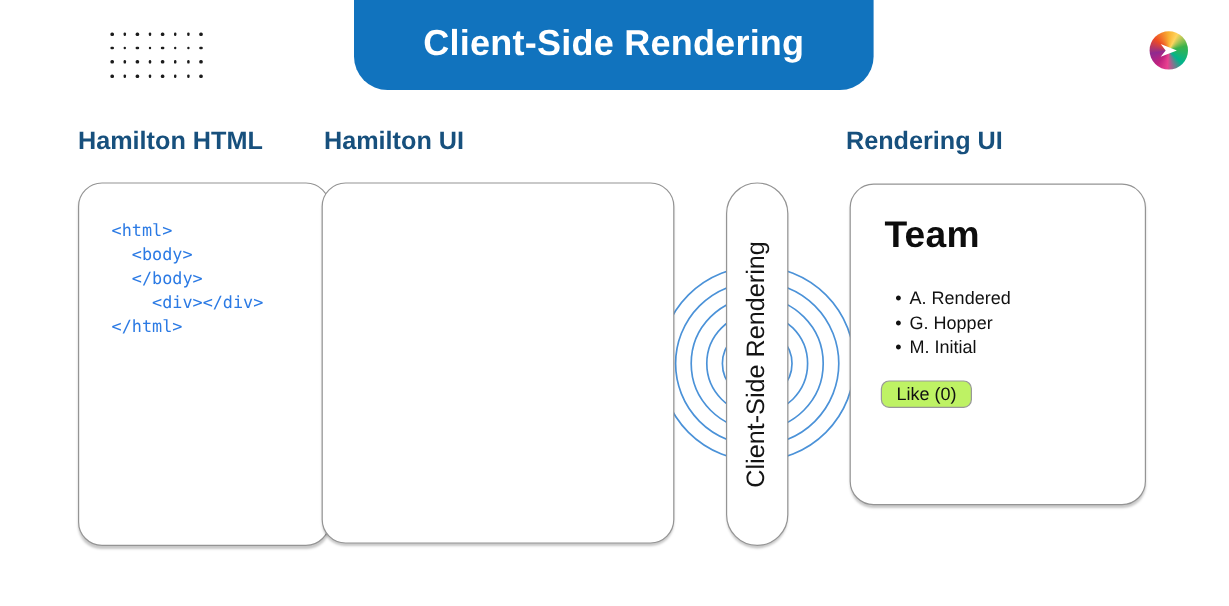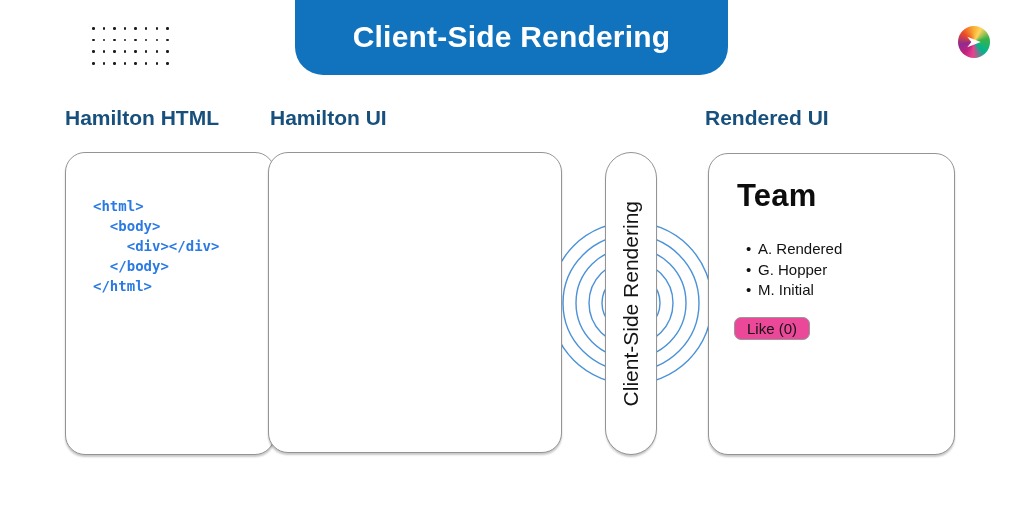--- a/index.html
+++ b/index.html
@@ -38,26 +38,26 @@
   .lbl-initial-ui{left:270px;}
   .lbl-rendered-ui{left:705px;}
   
   .box{
     position:absolute;background:#ffffff;border:1.4px solid #949494;
     border-radius:20px;box-sizing:border-box;
     box-shadow:0 2.5px 2px -0.5px rgba(0,0,0,0.22);
   }
   .box-initial-html{left:65px;top:152px;width:210px;height:303px;z-index:1;}
   .box-initial-ui{left:268px;top:152px;width:294px;height:301px;z-index:2;}
-  .box-rendered-ui{left:708px;top:153px;width:247px;height:302px;z-index:2;}
+  .box-rendered-ui{left:708px;top:153px;width:247px;height:268px;z-index:2;}
   
   .code-block{
-    position:absolute;left:27px;top:43px;
+    position:absolute;left:27px;top:30px;
     font-family:"DejaVu Sans Mono",monospace;
-    font-size:14px;font-weight:700;color:#2b7ae4;line-height:20px;
+    font-size:14px;font-weight:400;color:#2b7ae4;line-height:20px;
   }
   .code-line{white-space:pre;}
   
   .ripples{position:absolute;left:547px;top:219px;z-index:0;}
   
   .pill{
     position:absolute;left:605px;top:152px;width:52px;height:303px;
     background:#ffffff;border:1.4px solid #949494;border-radius:26px;
     box-sizing:border-box;z-index:3;
     display:flex;align-items:center;justify-content:center;
@@ -74,21 +74,21 @@
   }
   .team-list{position:absolute;left:37px;top:85px;margin:0;padding:0;list-style:none;}
   .team-list li{
     font-size:15px;color:#111111;line-height:20.5px;position:relative;padding-left:12px;
   }
   .team-list li::before{
     content:"•";position:absolute;left:0;top:0;color:#111111;
   }
   .like-button{
     position:absolute;left:25px;top:163px;width:76px;height:23px;
-    background:#ec4899;border:1.5px solid #999999;border-radius:7px;
+    background:#bef264;border:1.5px solid #999999;border-radius:7px;
     font-family:"Liberation Sans",sans-serif;
     font-size:15px;color:#111111;display:flex;align-items:center;justify-content:center;
     box-sizing:border-box;padding:0;cursor:pointer;
   }
 </style>
 </head>
 <body>
 
 <div class="dot-grid" id="dotGrid">
     <div class="dot" style="background: rgb(28, 28, 28);"></div>
@@ -132,36 +132,36 @@
 <div class="logo">
   <span style="display:flex;">
     <svg width="18" height="18" viewBox="0 0 24 24">
         <path d="M3 5 L21 12 L3 19 L8.5 12 Z" fill="#ffffff"></path>
       </svg>
   </span>
 </div>
 
 <div class="col-label lbl-initial-html">Hamilton HTML</div>
 <div class="col-label lbl-initial-ui">Hamilton UI</div>
-<div class="col-label lbl-rendered-ui">Rendered UI</div>
+<div class="col-label lbl-rendered-ui">Rendering UI</div>
 
 <svg class="ripples" width="168" height="168" id="ripples">
     <circle cx="84" cy="84" r="29" fill="none" stroke="#4b92d8" stroke-width="1.4"></circle>
     <circle cx="84" cy="84" r="42" fill="none" stroke="#4b92d8" stroke-width="1.4"></circle>
     <circle cx="84" cy="84" r="55" fill="none" stroke="#4b92d8" stroke-width="1.4"></circle>
     <circle cx="84" cy="84" r="68" fill="none" stroke="#4b92d8" stroke-width="1.4"></circle>
     <circle cx="84" cy="84" r="81" fill="none" stroke="#4b92d8" stroke-width="1.4"></circle>
   </svg>
 
 <div class="box box-initial-html">
   <div class="code-block" id="codeBlock" style="color: rgb(43, 122, 228);">
       <div class="code-line">&lt;html&gt;</div>
       <div class="code-line">  &lt;body&gt;</div>
+      <div class="code-line">  &lt;/body&gt;</div>
       <div class="code-line">    &lt;div&gt;&lt;/div&gt;</div>
-      <div class="code-line">  &lt;/body&gt;</div>
       <div class="code-line">&lt;/html&gt;</div>
     </div>
 </div>
 
 <div class="box box-initial-ui"></div>
 
 <div class="pill">
   <span class="pill-label">Client-Side Rendering</span>
 </div>
 

